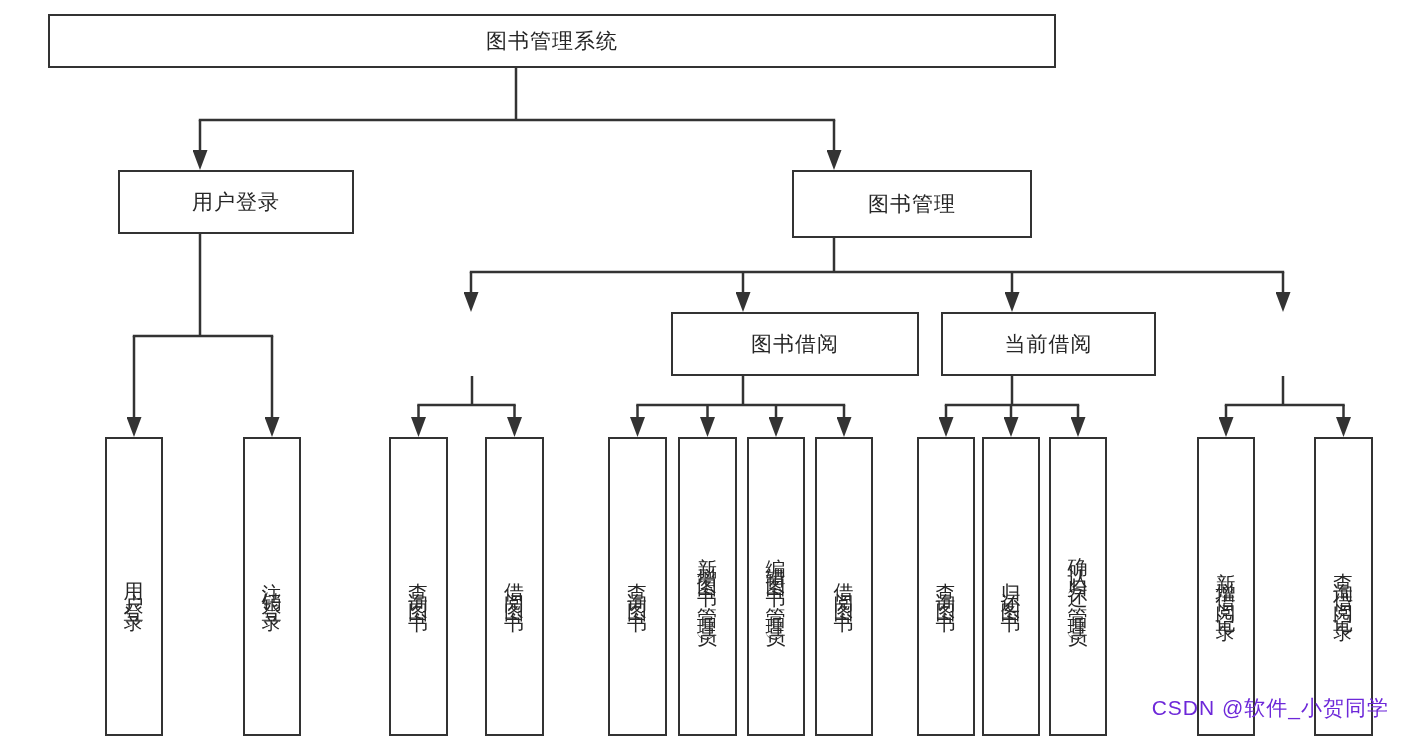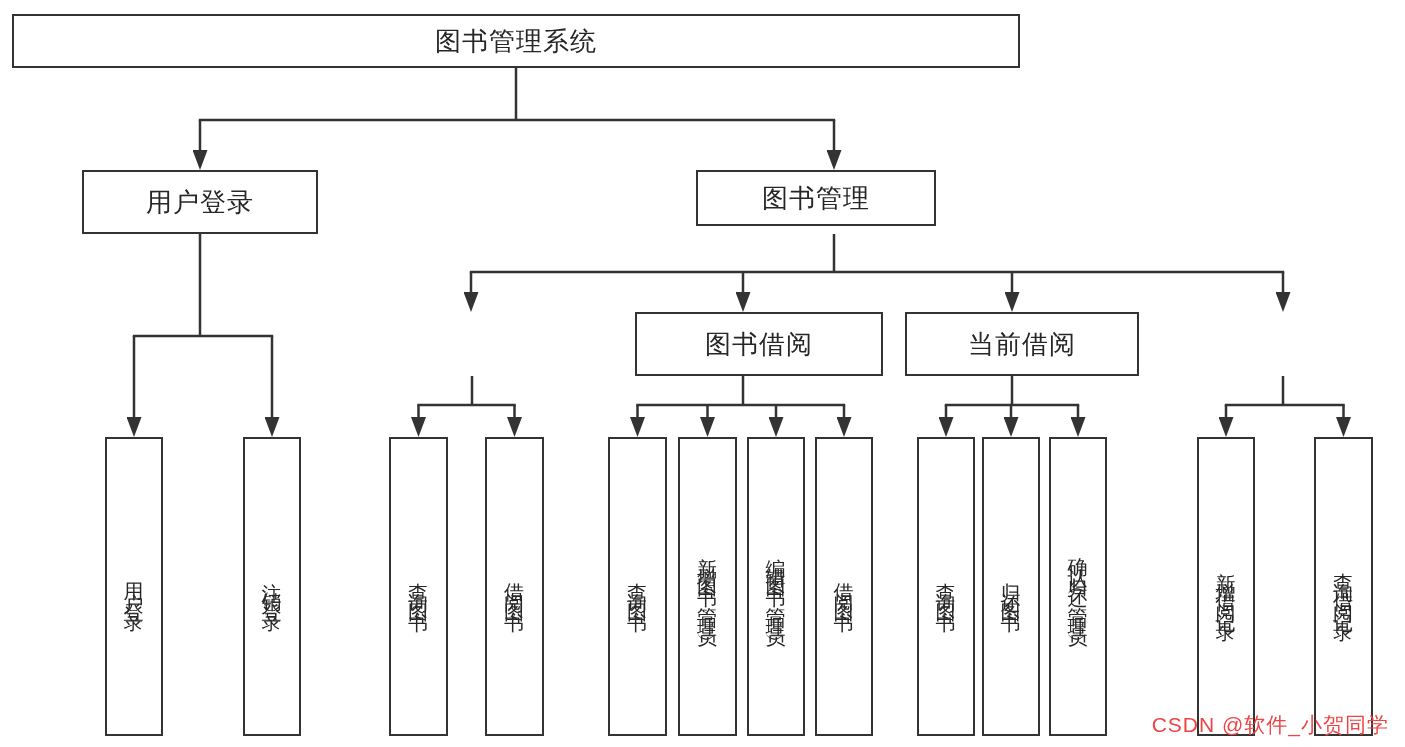--- a/index.html
+++ b/index.html
@@ -26,43 +26,44 @@
     box-sizing: border-box;
     border: 2.5px solid #333333;
     background: #ffffff;
     color: #262626;
     display: flex;
     align-items: center;
     justify-content: center;
     z-index: 2;
   }
   .h-box {
-    font-size: 26px;
+    font-size: 21px;
     letter-spacing: 1px;
     white-space: nowrap;
+    margin-left: 36px;
   }
   .leaf {
     top: 437px;
     height: 299px;
   }
   .leaf .label {
     writing-mode: vertical-rl;
     text-orientation: mixed;
     font-size: 20px;
     letter-spacing: 10px;
     line-height: 1;
     white-space: nowrap;
   }
   .watermark {
     position: absolute;
     right: 16px;
-    top: 711px;
+    top: 694px;
     z-index: 3;
     font-size: 21px;
-    color: #ef4444;
+    color: #6d28d9;
     letter-spacing: 1px;
     white-space: nowrap;
     text-align: right;
   }
 </style>
 </head>
 <body>
 
 <div class="diagram">
 
@@ -116,28 +117,28 @@
     </g>
   </svg>
 
   <div class="box h-box" style="left:12px; top:14px; width:1008px; height:54px;">
     <span class="label">图书管理系统</span>
   </div>
 
   <div class="box h-box" style="left:82px; top:170px; width:236px; height:64px;">
     <span class="label">用户登录</span>
   </div>
-  <div class="box h-box" style="left:696px; top:170px; width:240px; height:56px;text-align:right;">
+  <div class="box h-box" style="left:756px; top:170px; width:240px; height:68px;text-align:right;">
     <span class="label">图书管理</span>
   </div>
 
   <div class="box h-box" style="left:635px; top:312px; width:248px; height:64px;">
     <span class="label">图书借阅</span>
   </div>
-  <div class="box h-box" style="left:905px; top:312px; width:234px; height:64px;">
+  <div class="box h-box" style="left:905px; top:312px; width:215px; height:64px;">
     <span class="label">当前借阅</span>
   </div>
 
   <div class="box leaf" style="left:105px; width:58px;">
     <span class="label">用户登录</span>
   </div>
   <div class="box leaf" style="left:243px; width:58px;">
     <span class="label">注销登录</span>
   </div>
 

